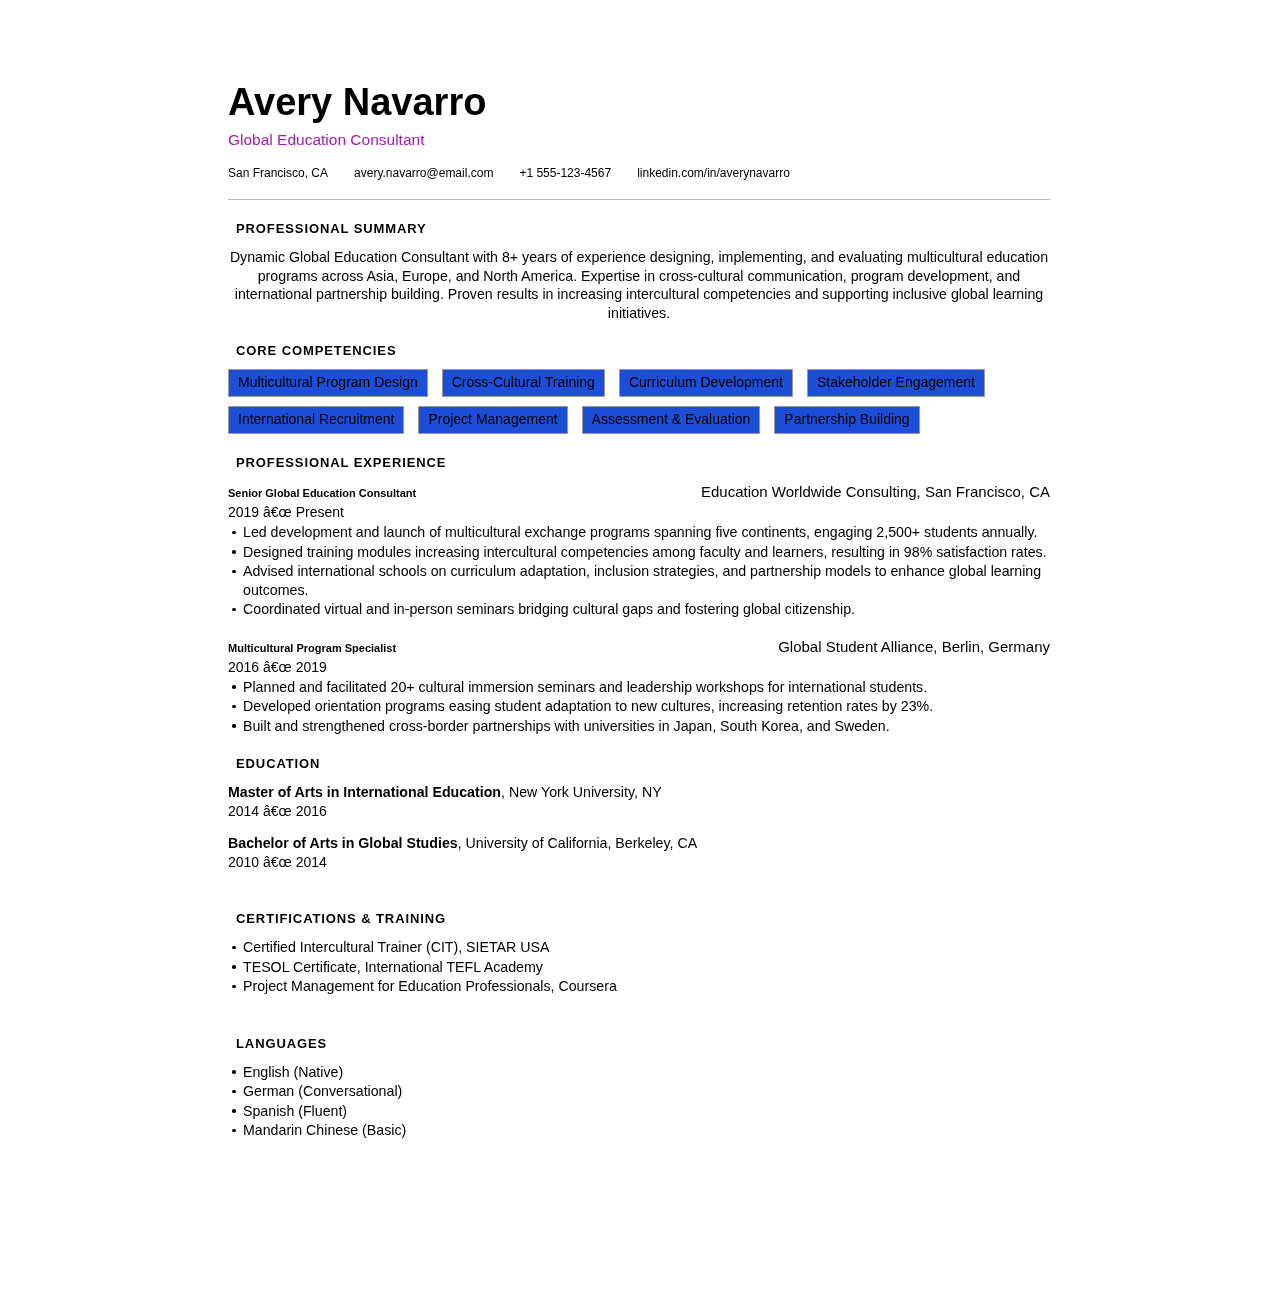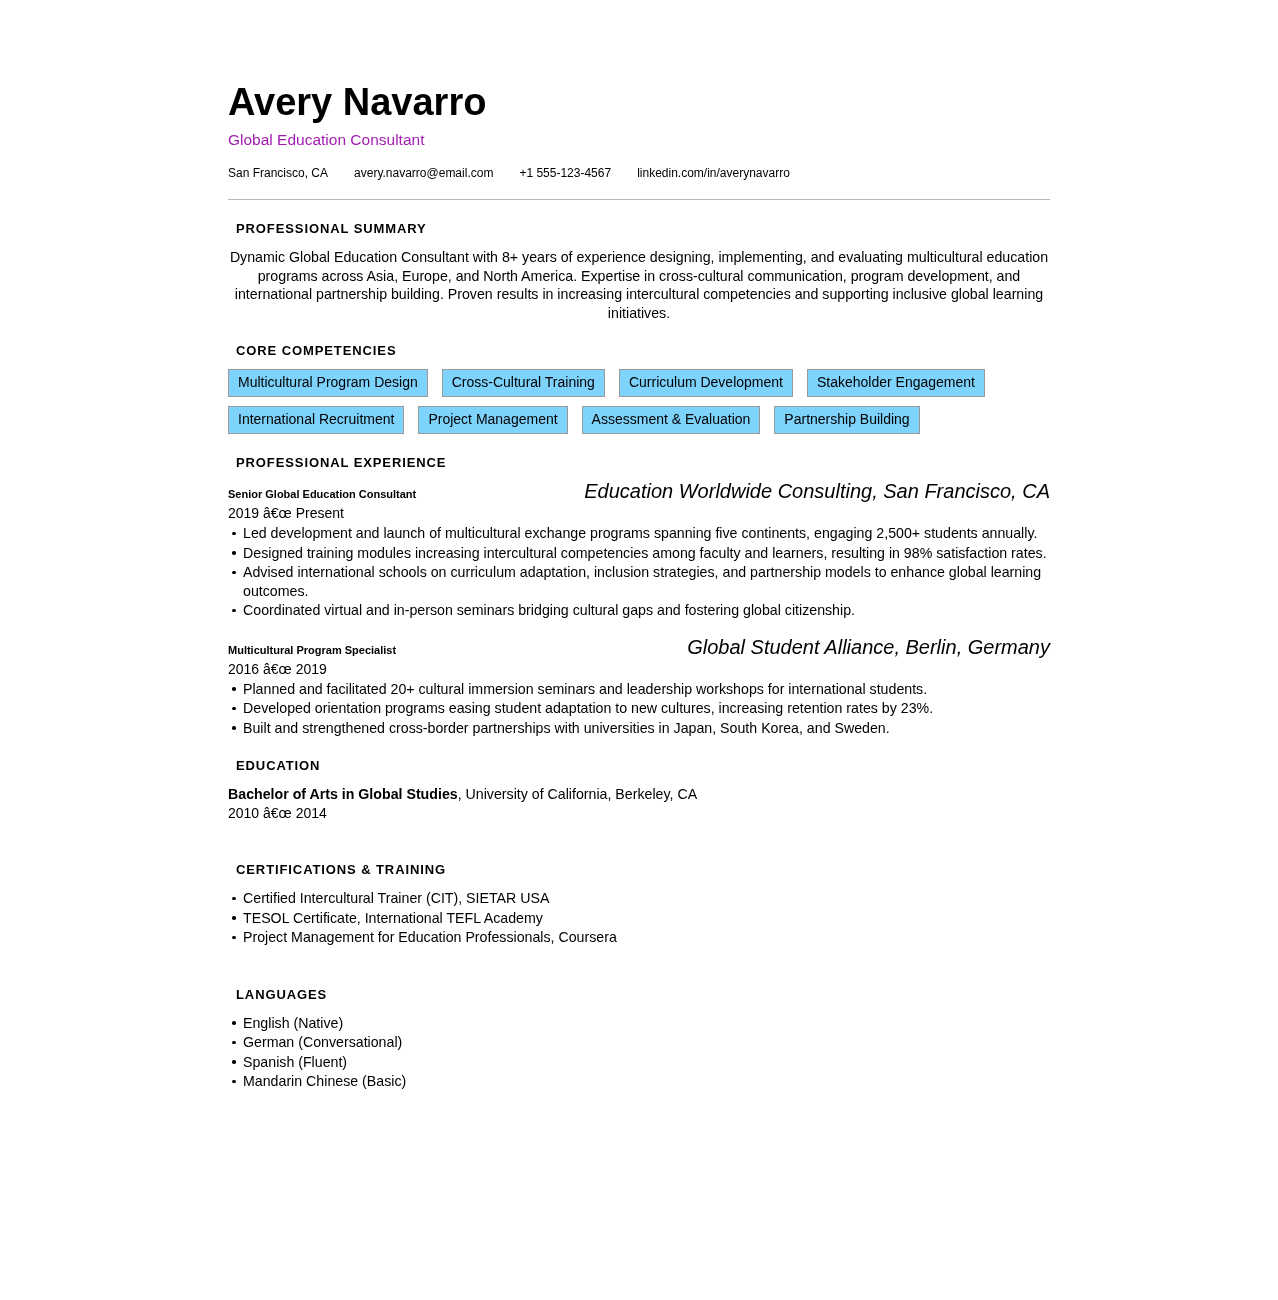--- a/index.html
+++ b/index.html
@@ -86,21 +86,21 @@
 
   
   .tag-row {
     display: flex;
     flex-wrap: wrap;
     gap: 9px 14px;
     margin-top: -1px;
   }
   .tag {
     border: 1px solid #9a9a9a;
-    background: #7dd3fc;
+    background: #1d4ed8;
     font-size: 14px;
     line-height: 17px;
     padding: 4px 9px 5px 9px;
     white-space: nowrap;
     box-sizing: border-box;
   }
 
   
   .job {
     margin-bottom: 18px;
@@ -113,22 +113,21 @@
     justify-content: space-between;
     align-items: baseline;
     width: 822px;
   }
   .job-title {
     font-size: 11px;
     font-weight: bold;
     line-height: 19px;
   }
   .job-company {
-    font-size: 20px;
-    font-style: italic;
+    font-size: 15px;
     line-height: 19px;
     text-align: right;
   }
   .job-dates {
     font-size: 14px;
     line-height: 18px;
     margin-top: 0px;
   }
 
   ul.bullets {
@@ -234,20 +233,24 @@
           <li>Planned and facilitated 20+ cultural immersion seminars and leadership workshops for international students.</li>
           <li>Developed orientation programs easing student adaptation to new cultures, increasing retention rates by 23%.</li>
           <li>Built and strengthened cross-border partnerships with universities in Japan, South Korea, and Sweden.</li>
         </ul>
       </div>
     </div>
 
     <div class="section">
       <div class="section-title">EDUCATION</div>
 
+      <div class="edu-entry">
+        <div class="edu-line"><span class="edu-degree">Master of Arts in International Education</span><span>, New York University, NY</span></div>
+        <div class="edu-dates">2014 â€œ 2016</div>
+      </div>
 
       <div class="edu-entry">
         <div class="edu-line"><span class="edu-degree">Bachelor of Arts in Global Studies</span><span>, University of California, Berkeley, CA</span></div>
         <div class="edu-dates">2010 â€œ 2014</div>
       </div>
     </div>
 
     <div class="section gap-large">
       <div class="section-title">CERTIFICATIONS &amp; TRAINING</div>
       <ul class="bullets">

